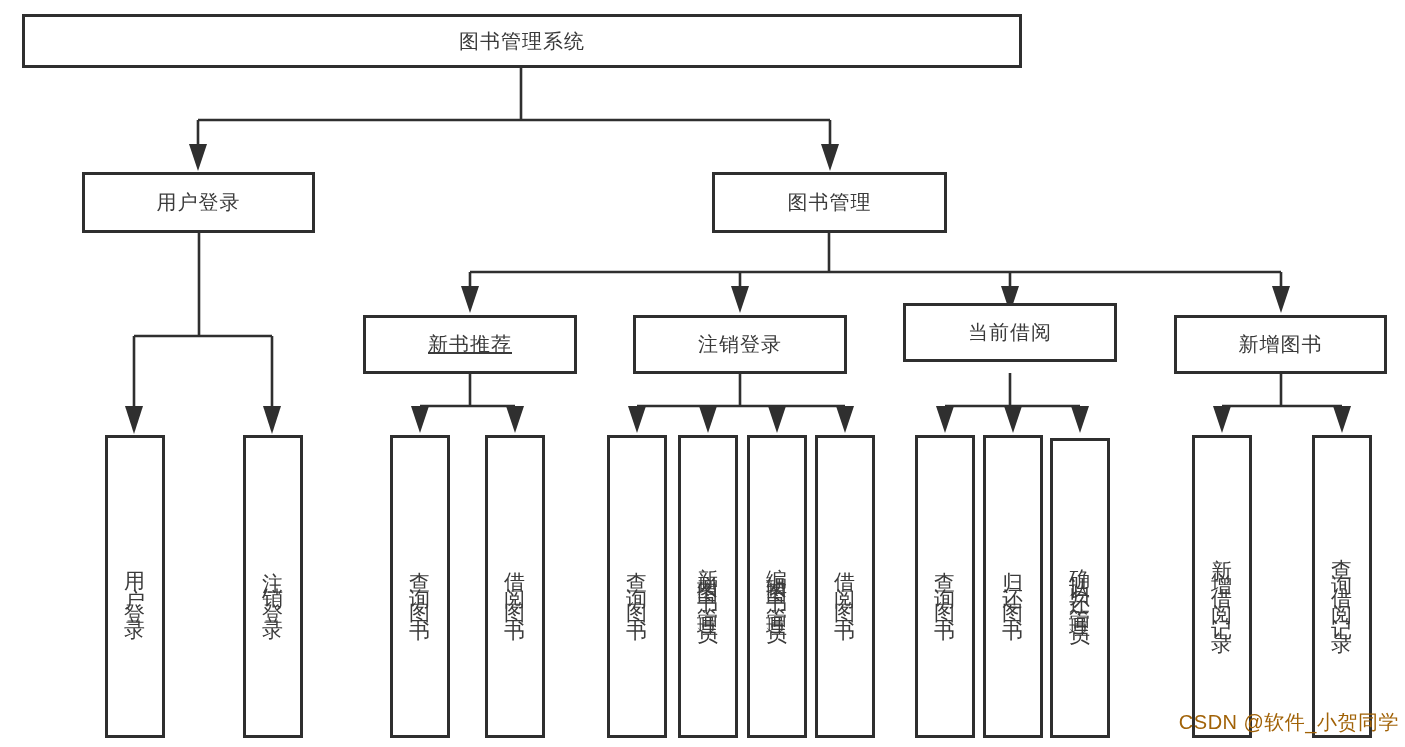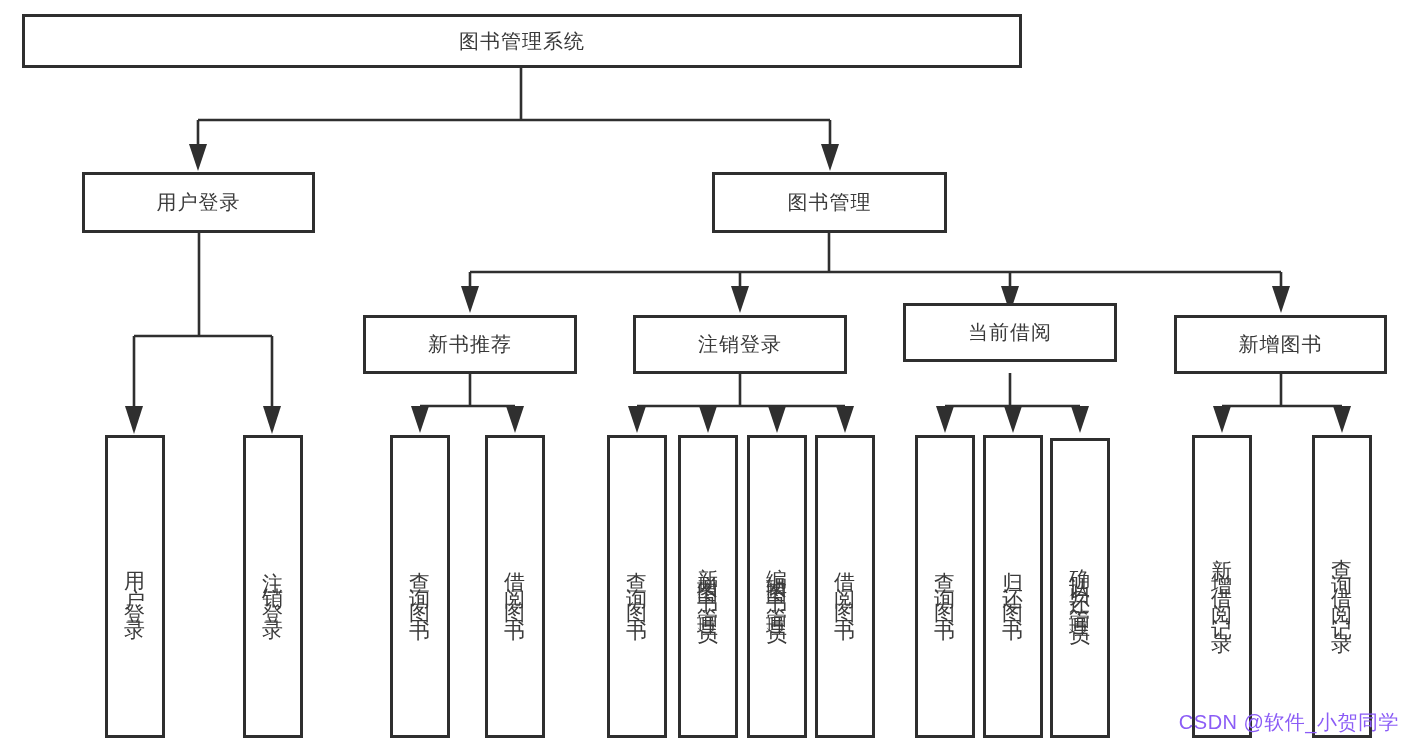--- a/index.html
+++ b/index.html
@@ -41,21 +41,21 @@
     line-height: 1;
     text-align: center;
   }
   .vnode.ls-6 { letter-spacing: 15px; }
   .vnode.ls-9 { letter-spacing: 8px; font-size: 21px; }
   #watermark {
     position: absolute;
     right: 6px;
     bottom: 3px;
     font-size: 20px;
-    color: #8b5cf6;
+    color: #a16207;
     letter-spacing: 0.5px;
     z-index: 3;
     white-space: nowrap;
   }
   .wire { stroke: #2f2f2f; stroke-width: 2.6; fill: none; }
   .head { fill: #2f2f2f; stroke: none; }
 </style>
 </head>
 <body>
 
@@ -95,21 +95,21 @@
     <path class="wire" d="M1281 373 V406 M1222 406 H1342"></path>
     <polygon class="head" points="1222,433 1213,406 1231,406"></polygon>
     <polygon class="head" points="1342,433 1333,406 1351,406"></polygon>
   </svg>
 
   <div class="node" style="left:22px; top:14px; width:1000px; height:54px;">图书管理系统</div>
 
   <div class="node" style="left:82px; top:172px; width:233px; height:61px;">用户登录</div>
   <div class="node" style="left:712px; top:172px; width:235px; height:61px;text-align:center;">图书管理</div>
 
-  <div class="node" style="left:363px; top:315px; width:214px; height:59px;">新书推荐</div>
+  <div class="node" style="left:363px; top:315px; width:214px; height:59px;text-decoration:underline;">新书推荐</div>
   <div class="node" style="left:633px; top:315px; width:214px; height:59px;">注销登录</div>
   <div class="node" style="left:903px; top:303px; width:214px; height:59px;">当前借阅</div>
   <div class="node" style="left:1174px; top:315px; width:213px; height:59px;">新增图书</div>
 
   <div class="node vnode" style="left:105px; top:435px; width:60px; height:303px;">用户登录</div>
   <div class="node vnode" style="left:243px; top:435px; width:60px; height:303px;">注销登录</div>
 
   <div class="node vnode" style="left:390px; top:435px; width:60px; height:303px;">查询图书</div>
   <div class="node vnode" style="left:485px; top:435px; width:60px; height:303px;">借阅图书</div>
 

